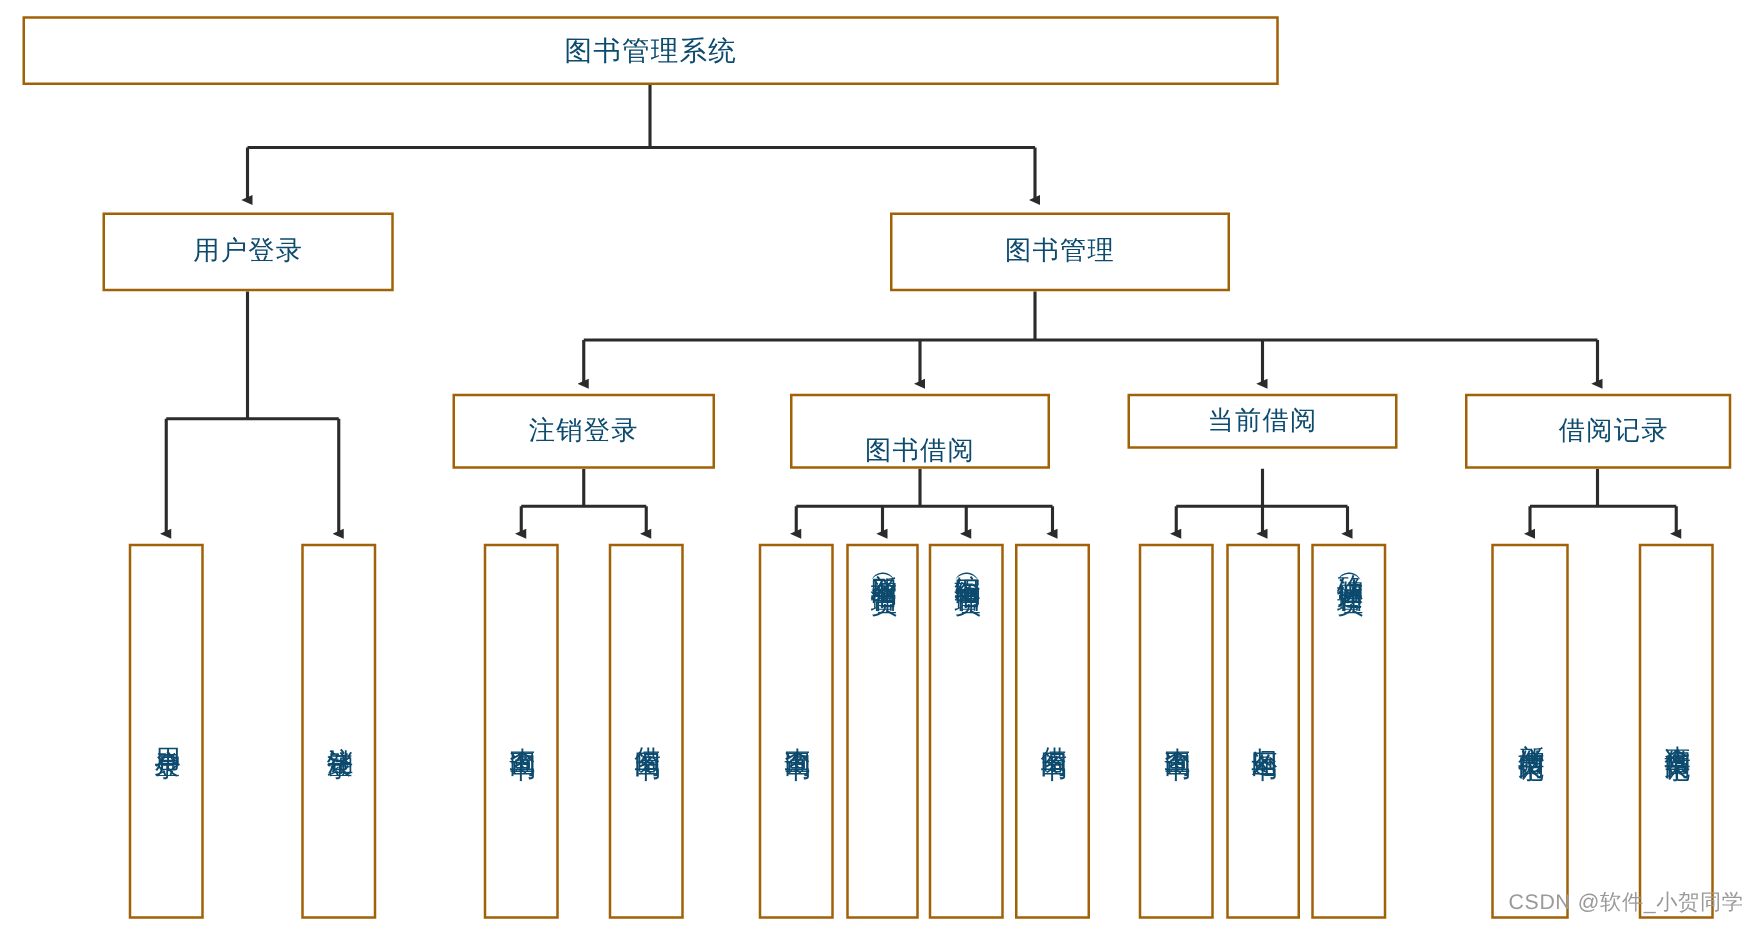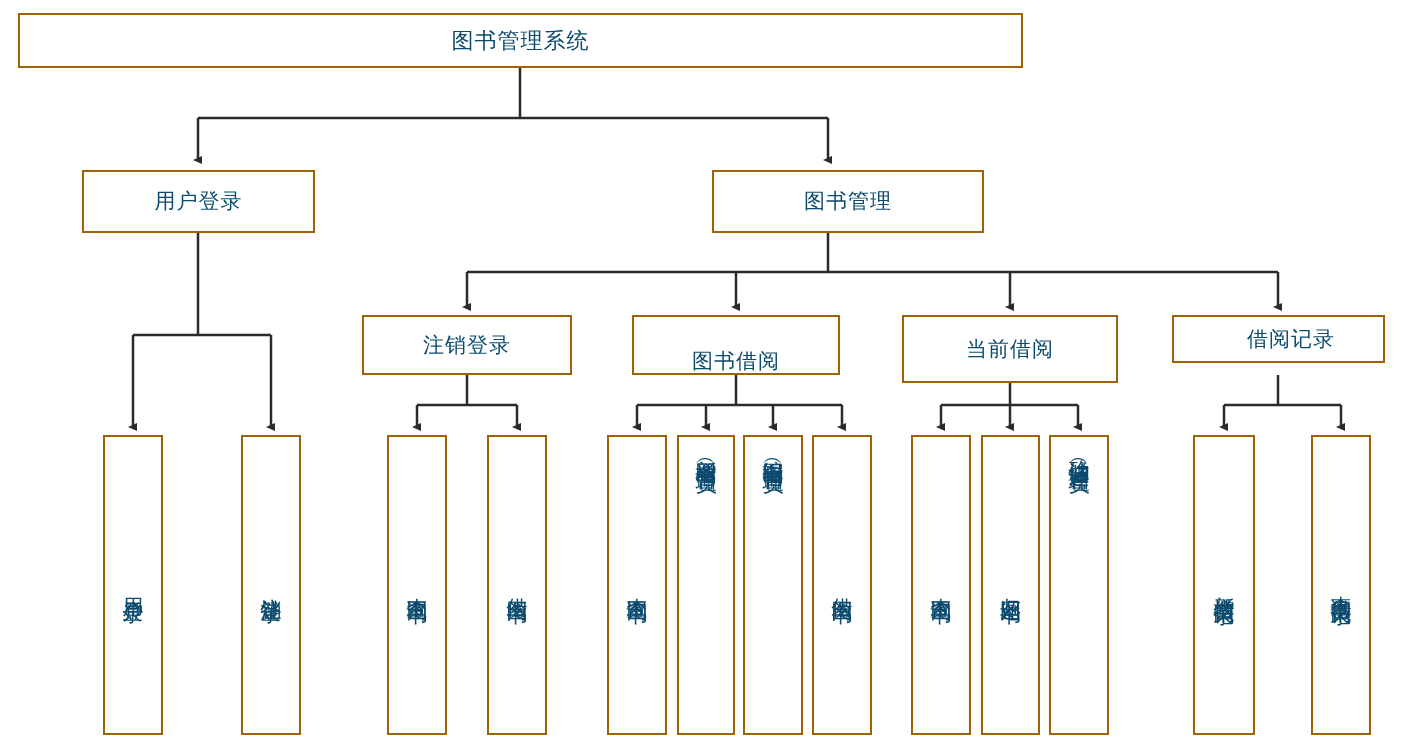--- a/index.html
+++ b/index.html
@@ -144,24 +144,24 @@
   <div class="node h-node" style="left:712px; top:170px; width:272px; height:63px;">
     <span class="lbl">图书管理</span>
   </div>
 
   <div class="node h-node" style="left:362px; top:315px; width:210px; height:60px;">
     <span class="lbl">注销登录</span>
   </div>
   <div class="node h-node" style="left:632px; top:315px; width:208px; height:60px;align-items:flex-end;">
     <span class="lbl">图书借阅</span>
   </div>
-  <div class="node h-node" style="left:902px; top:315px; width:216px; height:68px;justify-content:center;">
+  <div class="node h-node" style="left:902px; top:315px; width:216px; height:44px;justify-content:center;">
     <span class="lbl">当前借阅</span>
   </div>
-  <div class="node h-node" style="left:1172px; top:315px; width:213px; height:48px;padding-left:25px;">
+  <div class="node h-node" style="left:1172px; top:315px; width:213px; height:60px;padding-left:25px;">
     <span class="lbl">借阅记录</span>
   </div>
 
   <div class="node v-node center" style="left:103px; top:435px; width:60px; height:300px;">
     <span class="lbl">用户登录</span>
   </div>
   <div class="node v-node center" style="left:241px; top:435px; width:60px; height:300px;">
     <span class="lbl">注销登录</span>
   </div>
 
@@ -195,14 +195,15 @@
     <span class="lbl">确认归还（管理员）</span>
   </div>
 
   <div class="node v-node center" style="left:1193px; top:435px; width:62px; height:300px;">
     <span class="lbl">新增借阅记录</span>
   </div>
   <div class="node v-node center" style="left:1311px; top:435px; width:60px; height:300px;">
     <span class="lbl">查询借阅记录</span>
   </div>
 
+  <div id="watermark">CSDN @软件_小贺同学</div>
 
 </div>
 
 </body></html>

